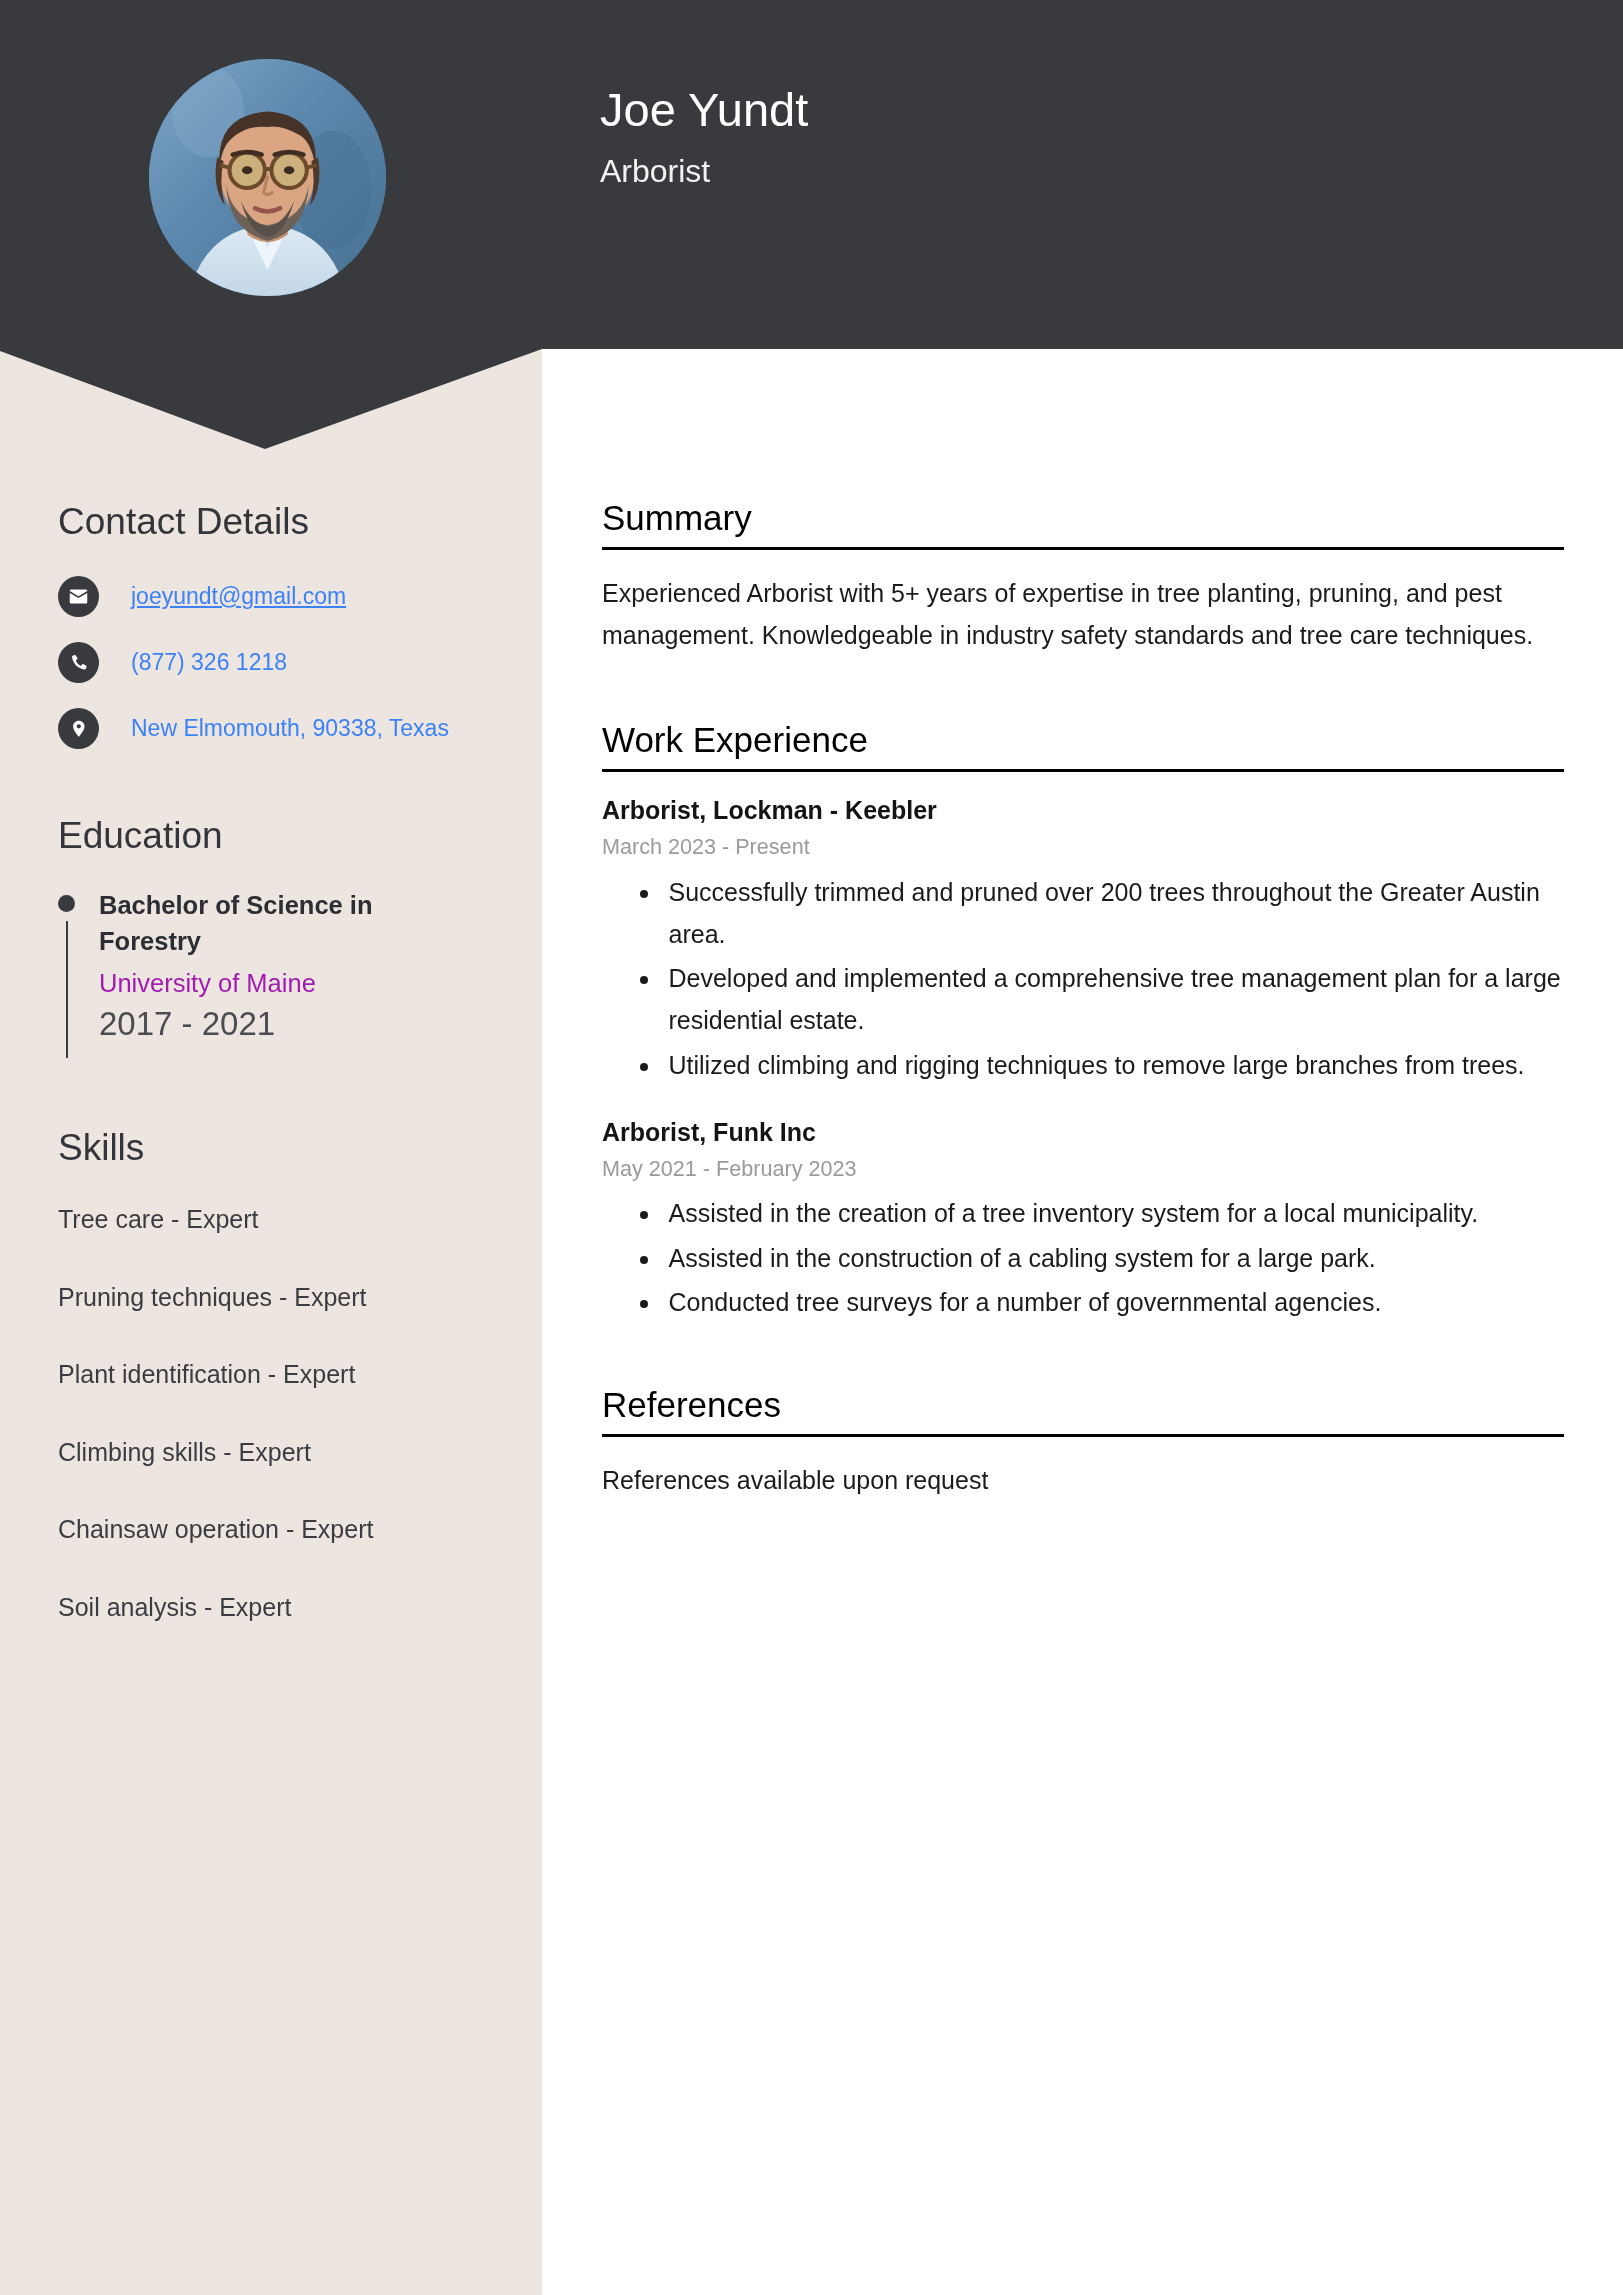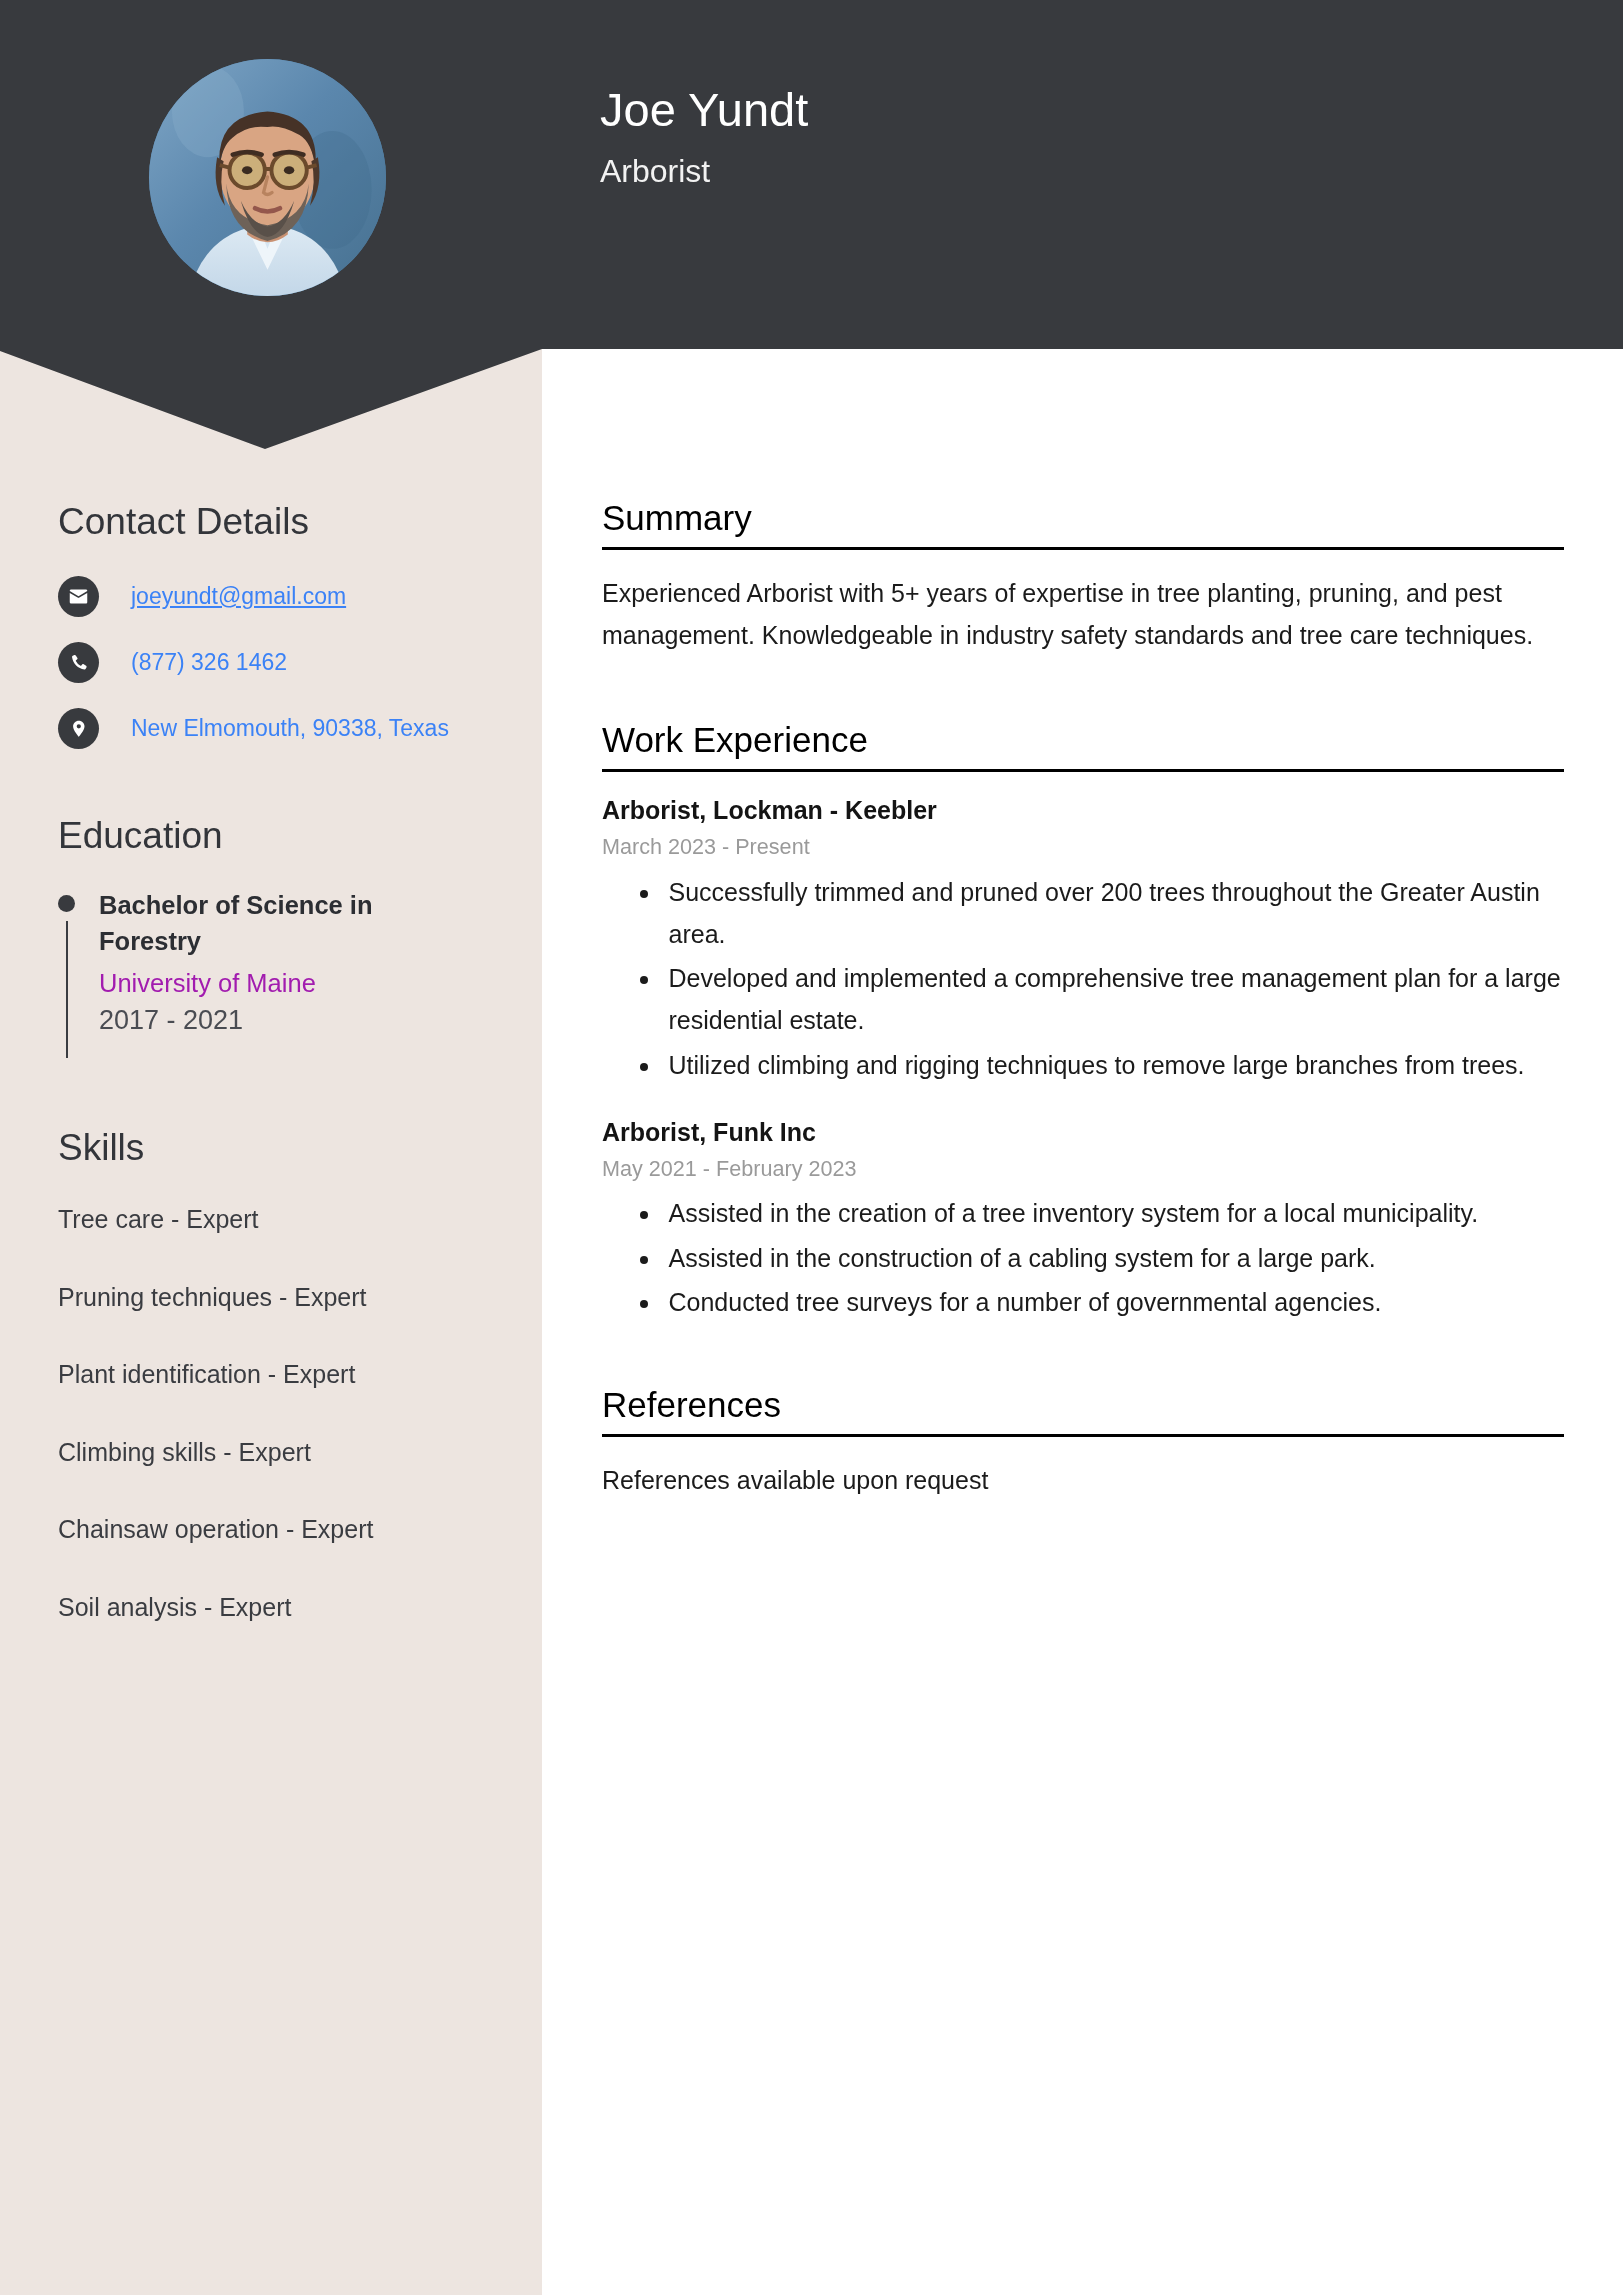--- a/index.html
+++ b/index.html
@@ -69,21 +69,21 @@
     background:#383A3E;
   }
   .edu-line{
     position:absolute;left:7.9px;top:34px;width:2.6px;height:137px;background:#3a3c41;
   }
   .edu-degree{
     font-size:25.5px;color:#2c2e33;font-weight:600;line-height:1.42;
     max-width:308px;
   }
   .edu-school{font-size:25.5px;color:#a21caf;line-height:1.42;margin-top:5.2px;}
-  .edu-years{font-size:27px;color:#4a4c52;line-height:1.42;}
+  .edu-years{font-size:33px;color:#4a4c52;line-height:1.42;}
 
   .skill-list{position:absolute;top:1203px;left:58px;width:471px;}
   .skill-item{
     font-size:25px;color:#3a3c41;line-height:1.3;margin-bottom:45px;
   }
 
   
   .main{
     position:absolute;left:602px;top:452px;width:962px;z-index:4;
   }
@@ -185,21 +185,21 @@
         </span>
         <span class="ctext link">joeyundt@gmail.com</span>
       </div>
 
       <div class="contact-row">
         <span class="cicon">
           <svg width="19.6" height="19.6" viewBox="0 0 24 24" fill="#ffffff">
               <path d="M6.6 2.5c.6-.3 1.3-.1 1.7.5l2 3c.35.53.25 1.24-.24 1.65L8.6 8.9c-.3.25-.4.67-.23 1.02a12.3 12.3 0 0 0 5.7 5.7c.35.17.77.07 1.02-.23l1.25-1.46c.41-.49 1.12-.59 1.65-.24l3 2c.6.4.8 1.1.5 1.7l-1 2a1.6 1.6 0 0 1-1.7.85C11.1 19.1 4.9 12.9 3.75 5.2A1.6 1.6 0 0 1 4.6 3.5l2-1z"></path>
             </svg>
         </span>
-        <span class="ctext">(877) 326 1462</span>
+        <span class="ctext">(877) 326 1218</span>
       </div>
 
       <div class="contact-row">
         <span class="cicon">
           <svg width="19.6" height="19.6" viewBox="0 0 24 24" fill="#ffffff">
               <path d="M12 2c-4 0-7 3-7 7 0 5 7 13 7 13s7-8 7-13c0-4-3-7-7-7zm0 9.6a2.6 2.6 0 1 1 0-5.2 2.6 2.6 0 0 1 0 5.2z"></path>
             </svg>
         </span>
         <span class="ctext">New Elmomouth, 90338, Texas</span>
       </div>

